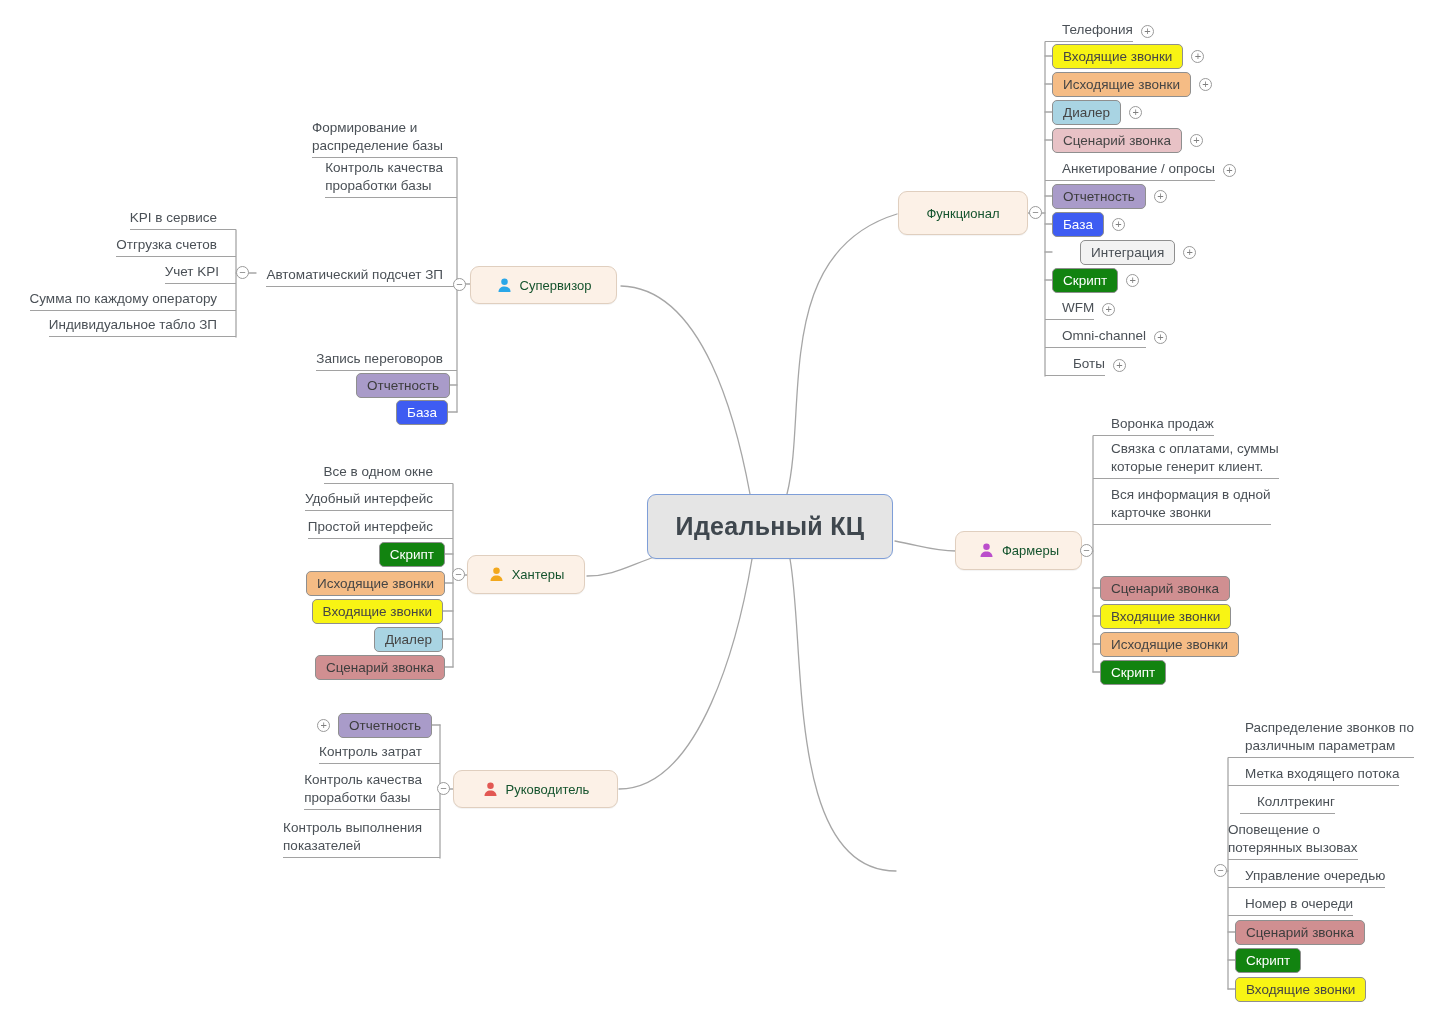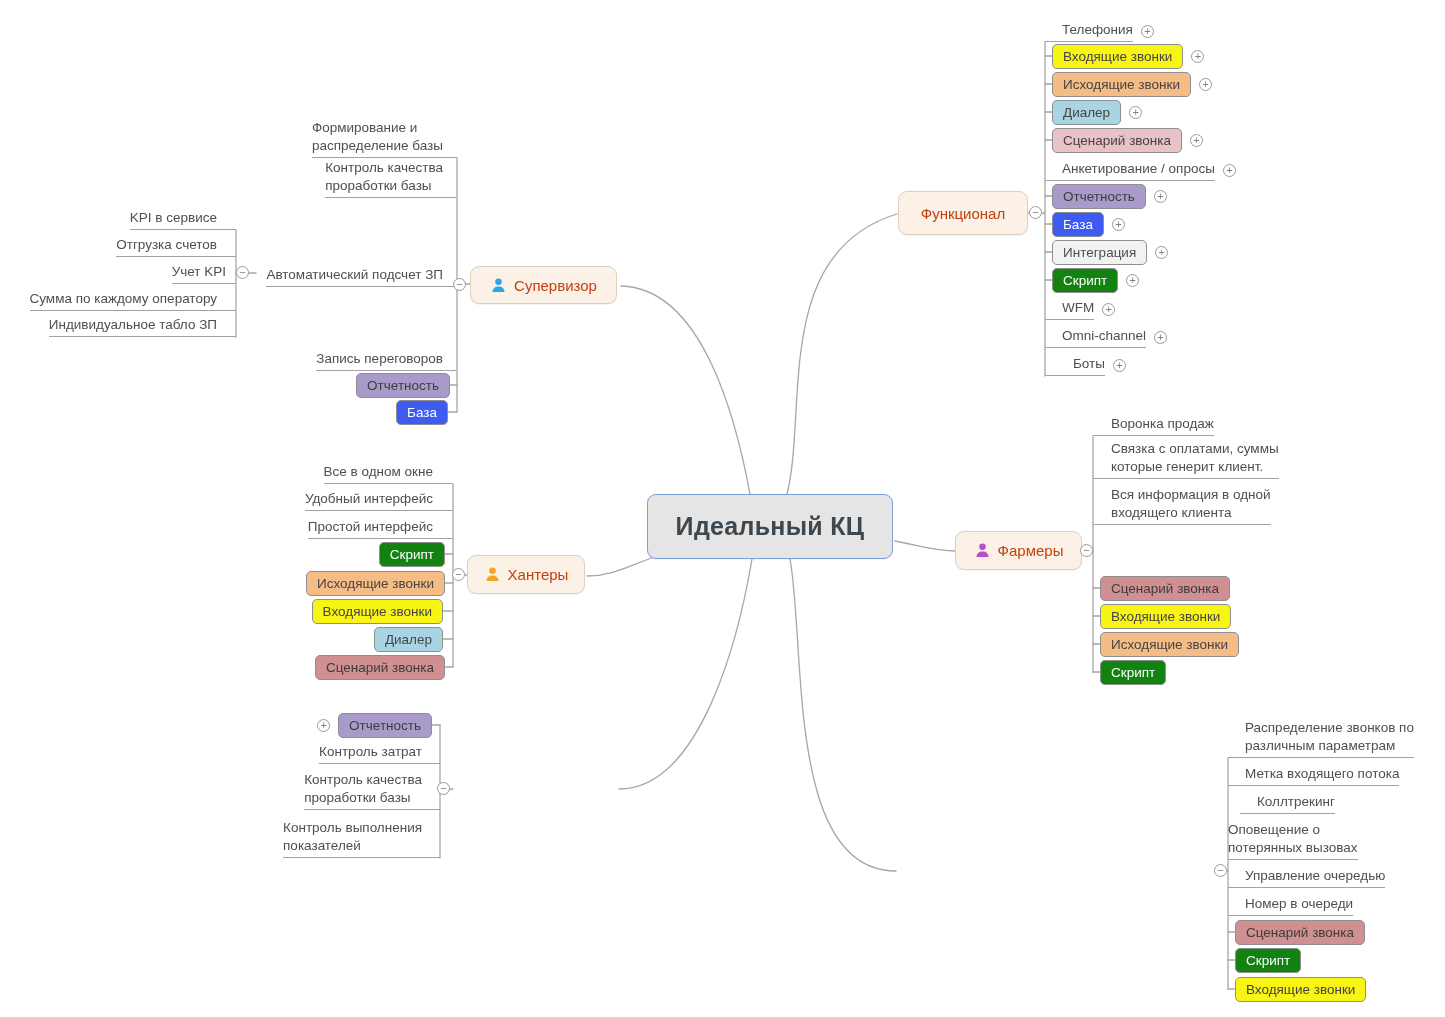--- a/index.html
+++ b/index.html
@@ -4,21 +4,21 @@
 <style>
   html,body{margin:0;padding:0;background:#ffffff;}
   #stage{position:relative;width:1445px;height:1017px;background:#ffffff;overflow:hidden;
          font-family:"Liberation Sans","DejaVu Sans",sans-serif;color:#4a5056;}
   svg#wires{position:absolute;left:0;top:0;}
   svg#wires path{stroke:#a6a6a6;stroke-width:1.3;fill:none;stroke-linecap:round;}
 
   .node{position:absolute;display:flex;align-items:center;justify-content:center;gap:7px;
         background:#fcf1e7;border:1px solid #e0cfbf;border-radius:9px;box-sizing:border-box;
         box-shadow:0 1px 1px rgba(0,0,0,0.05);}
-  .node .nlabel{font-size:15px;color:#c2410c;white-space:nowrap;}
+  .node .nlabel{font-size:13px;color:#14532d;white-space:nowrap;}
   #central{background:#e5e5e5;border:1.4px solid #7e9ed8;}
   #central .clabel{font-size:25px;font-weight:600;color:#3f474e;letter-spacing:0.3px;}
   .picon{display:flex;align-items:center;}
   .picon svg{display:block;}
 
   .leaf{position:absolute;display:flex;align-items:center;}
   .leaf .lbl{font-size:13.5px;line-height:18px;white-space:pre-line;
              border-bottom:1.3px solid #a2a2a2;padding-bottom:2px;color:#4a5056;}
   .leaf .box{font-size:13.5px;line-height:17px;padding:3px 10px;border-radius:5px;
              border:1px solid #8f8f8f;white-space:nowrap;box-sizing:border-box;}
@@ -103,20 +103,29 @@
   <div class="node" style="left:467px;top:555px;width:118px;height:39px">
     <span class="picon">
         <svg viewBox="0 0 24 24" width="17" height="17" fill="#f2a81d">
           <circle cx="12" cy="6.8" r="4.6"></circle>
           <path d="M3.5 21c0-4.8 3.8-7.7 8.5-7.7s8.5 2.9 8.5 7.7z"></path>
         </svg>
       </span>
     <span class="nlabel">Хантеры</span>
   </div>
 
+  <div class="node" style="left:453px;top:770px;width:165px;height:38px">
+    <span class="picon">
+        <svg viewBox="0 0 24 24" width="17" height="17" fill="#e25853">
+          <circle cx="12" cy="6.8" r="4.6"></circle>
+          <path d="M3.5 21c0-4.8 3.8-7.7 8.5-7.7s8.5 2.9 8.5 7.7z"></path>
+        </svg>
+      </span>
+    <span class="nlabel">Руководитель</span>
+  </div>
 
   <div class="node" style="left:955px;top:531px;width:127px;height:39px">
     <span class="picon">
         <svg viewBox="0 0 24 24" width="17" height="17" fill="#bb4ecb">
           <circle cx="12" cy="6.8" r="4.6"></circle>
           <path d="M3.5 21c0-4.8 3.8-7.7 8.5-7.7s8.5 2.9 8.5 7.7z"></path>
         </svg>
       </span>
     <span class="nlabel">Фармеры</span>
   </div>
@@ -155,21 +164,21 @@
     </div>
     <div class="leaf" style="top: 184px; left: 1052px;">
       <span class="box" style="background: rgb(169, 155, 201); color: rgb(61, 61, 61);">Отчетность</span>
       <span class="toggle plus inline mL"></span>
     </div>
     <div class="leaf" style="top: 212px; left: 1052px;">
       <span class="box" style="background: rgb(62, 92, 242); color: rgb(255, 255, 255);">База</span>
       <span class="toggle plus inline mL"></span>
     </div>
     <div class="leaf" style="top: 240px; left: 1052px;">
-      <span class="box" style="background: rgb(242, 242, 242); color: rgb(74, 80, 86);">Интеграция</span>
+      <span class="box" style="background: rgb(242, 242, 242); color: rgb(74, 80, 86); margin-left: 28px;">Интеграция</span>
       <span class="toggle plus inline mL"></span>
     </div>
     <div class="leaf" style="top: 268px; left: 1052px;">
       <span class="box" style="background: rgb(18, 131, 16); color: rgb(255, 255, 255);">Скрипт</span>
       <span class="toggle plus inline mL"></span>
     </div>
     <div class="leaf" style="left: 1045px; top: 299px;">
       <span class="lbl" style="padding-left: 17px;">WFM</span>
       <span class="toggle plus inline mL"></span>
     </div>
@@ -201,21 +210,21 @@
     <div class="leaf side-left" style="top: 400px; right: 997px;">
       <span class="box" style="background: rgb(62, 92, 242); color: rgb(255, 255, 255);">База</span>
     </div>
     <div class="leaf side-left" style="right: 1209px; top: 209px;">
       <span class="lbl" style="padding-right: 19px;">KPI в сервисе</span>
     </div>
     <div class="leaf side-left" style="right: 1209px; top: 236px;">
       <span class="lbl" style="padding-right: 19px;">Отгрузка счетов</span>
     </div>
     <div class="leaf side-left" style="right: 1209px; top: 263px;">
-      <span class="lbl" style="padding-right: 10px;">Учет KPI</span>
+      <span class="lbl" style="padding-right: 17px;">Учет KPI</span>
     </div>
     <div class="leaf side-left" style="right: 1209px; top: 290px;">
       <span class="lbl" style="padding-right: 19px;">Сумма по каждому оператору</span>
     </div>
     <div class="leaf side-left" style="right: 1209px; top: 316px;">
       <span class="lbl" style="padding-right: 19px;">Индивидуальное табло ЗП</span>
     </div>
     <div class="leaf side-left" style="right: 992px; top: 463px;">
       <span class="lbl" style="padding-right: 20px;">Все в одном окне</span>
     </div>
@@ -257,21 +266,21 @@
     </div>
     <div class="leaf" style="left: 1093px; top: 415px;">
       <span class="lbl" style="padding-left: 18px;">Воронка продаж</span>
     </div>
     <div class="leaf" style="left: 1093px; top: 440px;">
       <span class="lbl" style="padding-left: 18px;">Связка с оплатами, суммы
 которые генерит клиент.</span>
     </div>
     <div class="leaf" style="left: 1093px; top: 486px;">
       <span class="lbl" style="padding-left: 18px;">Вся информация в одной
-входящего клиента</span>
+карточке звонки</span>
     </div>
     <div class="leaf" style="top: 576px; left: 1100px;">
       <span class="box" style="background: rgb(208, 143, 145); color: rgb(61, 61, 61);">Сценарий звонка</span>
     </div>
     <div class="leaf" style="top: 604px; left: 1100px;">
       <span class="box" style="background: rgb(248, 244, 20); color: rgb(69, 69, 69);">Входящие звонки</span>
     </div>
     <div class="leaf" style="top: 632px; left: 1100px;">
       <span class="box" style="background: rgb(245, 188, 133); color: rgb(69, 69, 69);">Исходящие звонки</span>
     </div>

